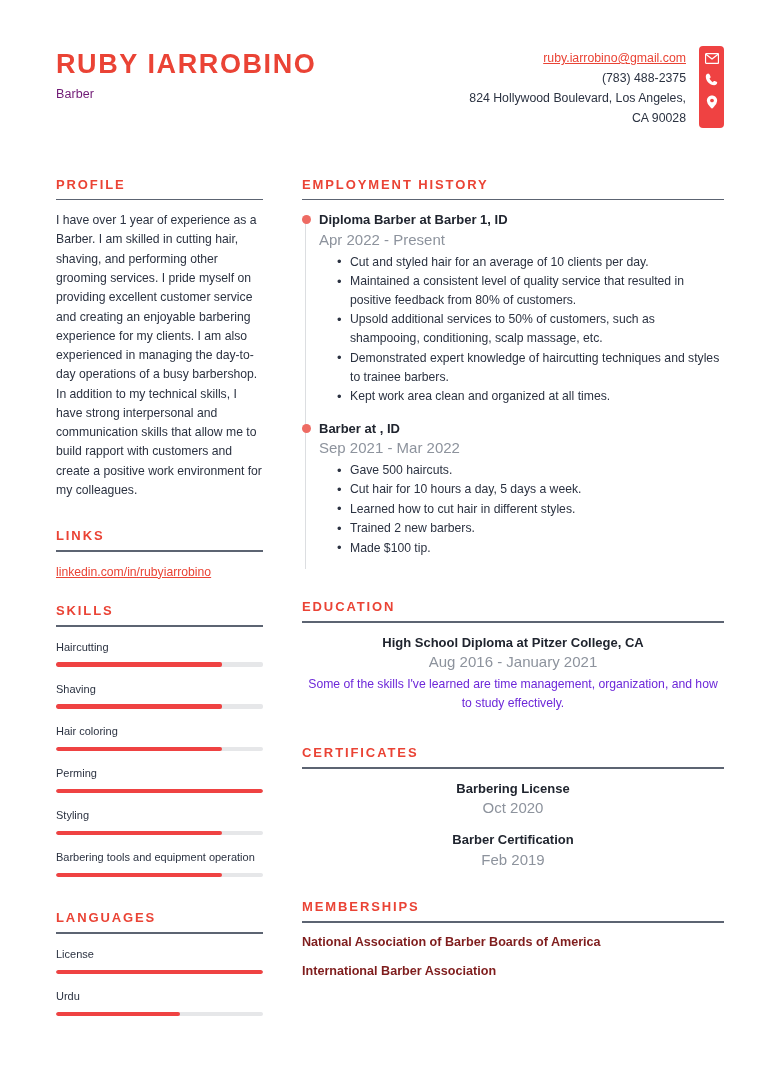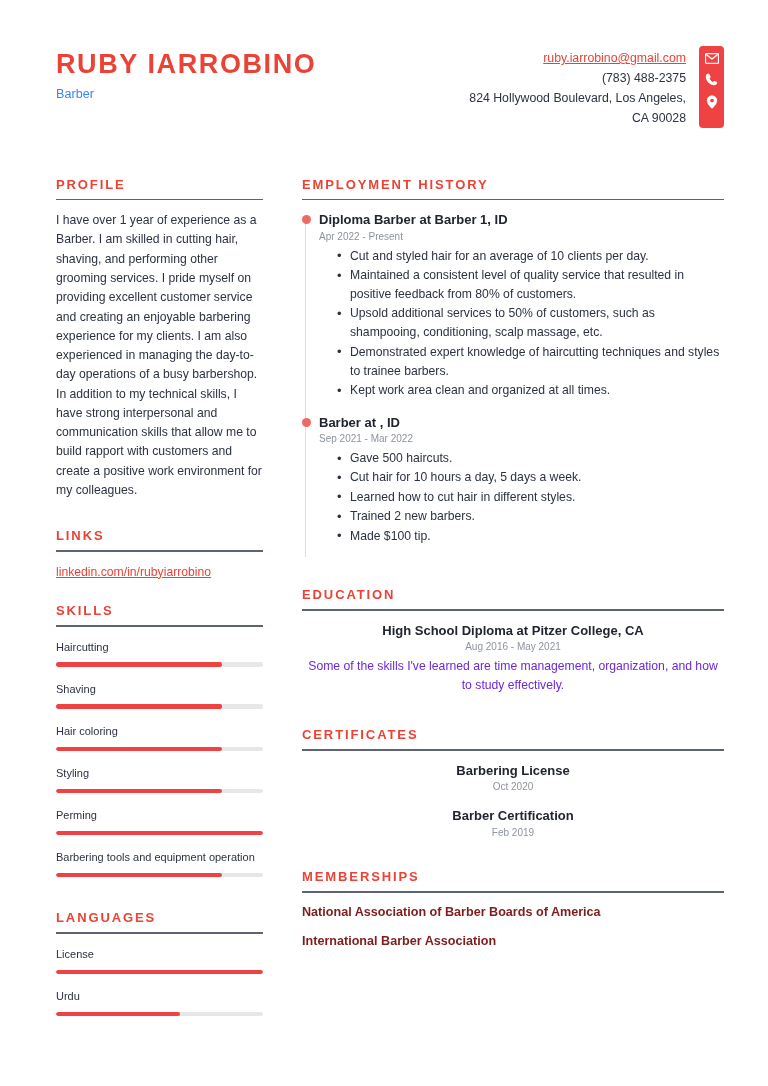--- a/index.html
+++ b/index.html
@@ -39,21 +39,21 @@
     font-size: 27px;
     font-weight: bold;
     letter-spacing: 1.6px;
     color: #ea4335;
     line-height: 1.1;
     white-space: nowrap;
   }
 
   .job-title {
     font-size: 12.5px;
-    color: #3b82f6;
+    color: #701a75;
     margin-top: 7px;
     letter-spacing: 0.1px;
   }
 
   .contact-wrap {
     display: flex;
     align-items: flex-start;
     gap: 0;
   }
 
@@ -186,21 +186,21 @@
   }
 
   .entry-title {
     font-size: 13px;
     font-weight: bold;
     color: #20252f;
     line-height: 1.35;
   }
 
   .entry-date {
-    font-size: 10px;
+    font-size: 15px;
     color: #8d939d;
     padding-top: 2px;
     padding-bottom: 3px;
   }
 
   .entry-desc {
     font-size: 12.2px;
     line-height: 1.56;
     color: #6d28d9;
     padding-top: 2px;
@@ -331,30 +331,30 @@
           </div>
 
           <div class="skill-row">
             <div class="skill-label">Hair coloring</div>
             <div class="bar-track">
                 <div class="bar-fill" style="width: 80%;"></div>
               </div>
           </div>
 
           <div class="skill-row">
+            <div class="skill-label">Perming</div>
+            <div class="bar-track">
+                <div class="bar-fill" style="width: 100%;"></div>
+              </div>
+          </div>
+
+          <div class="skill-row">
             <div class="skill-label">Styling</div>
             <div class="bar-track">
                 <div class="bar-fill" style="width: 80%;"></div>
-              </div>
-          </div>
-
-          <div class="skill-row">
-            <div class="skill-label">Perming</div>
-            <div class="bar-track">
-                <div class="bar-fill" style="width: 100%;"></div>
               </div>
           </div>
 
           <div class="skill-row">
             <div class="skill-label">Barbering tools and equipment operation</div>
             <div class="bar-track">
                 <div class="bar-fill" style="width: 80%;"></div>
               </div>
           </div>
 
@@ -426,21 +426,21 @@
       </div>
 
       <div class="sp-28"></div>
 
       <div class="sec">
         <div class="sec-title">EDUCATION</div>
         <div class="sec-rule"></div>
         <div class="sec-body">
           <div class="entry">
             <div class="entry-title">High School Diploma at Pitzer College, CA</div>
-            <div class="entry-date">Aug 2016 - May 2021</div>
+            <div class="entry-date">Aug 2016 - January 2021</div>
             <div class="entry-desc">Some of the skills I've learned are time management, organization, and how to study effectively.</div>
           </div>
         </div>
       </div>
 
       <div class="sp-20"></div>
 
       <div class="sec">
         <div class="sec-title">CERTIFICATES</div>
         <div class="sec-rule"></div>

